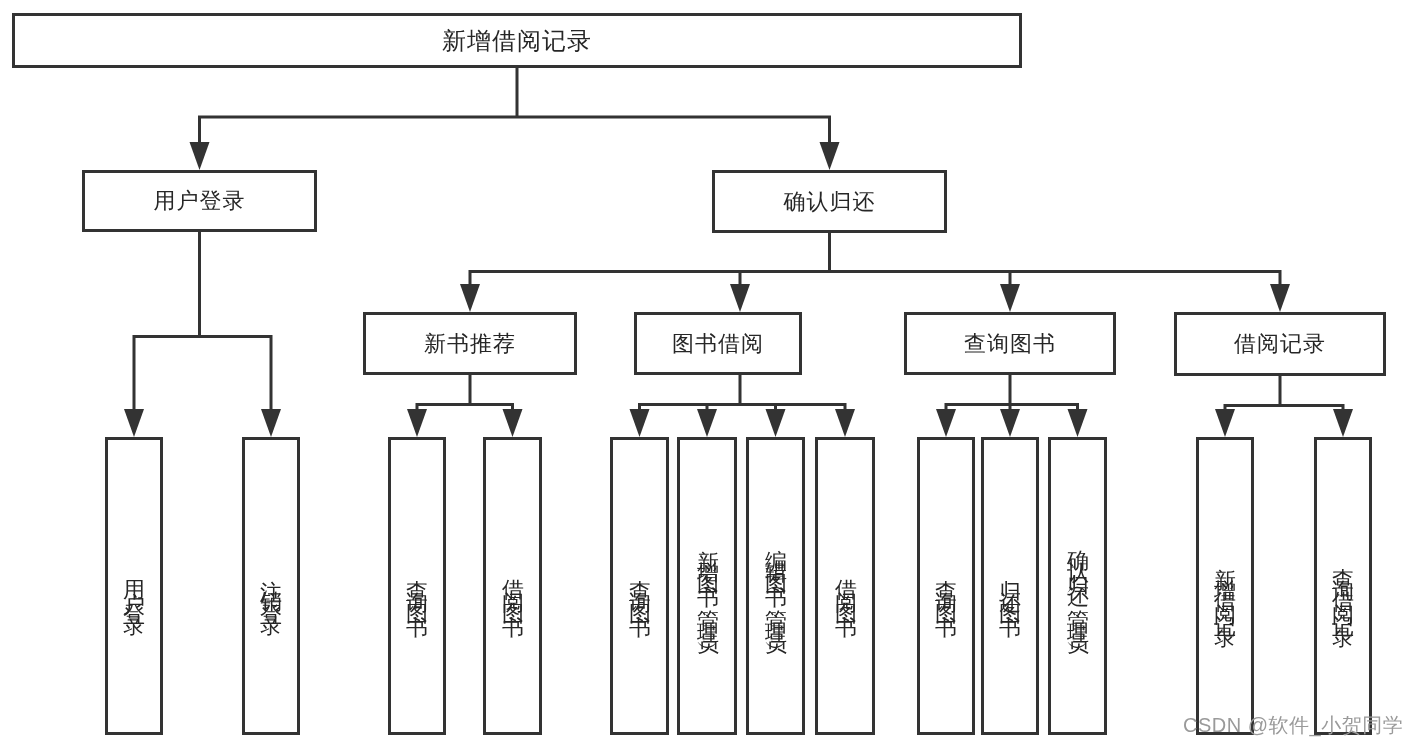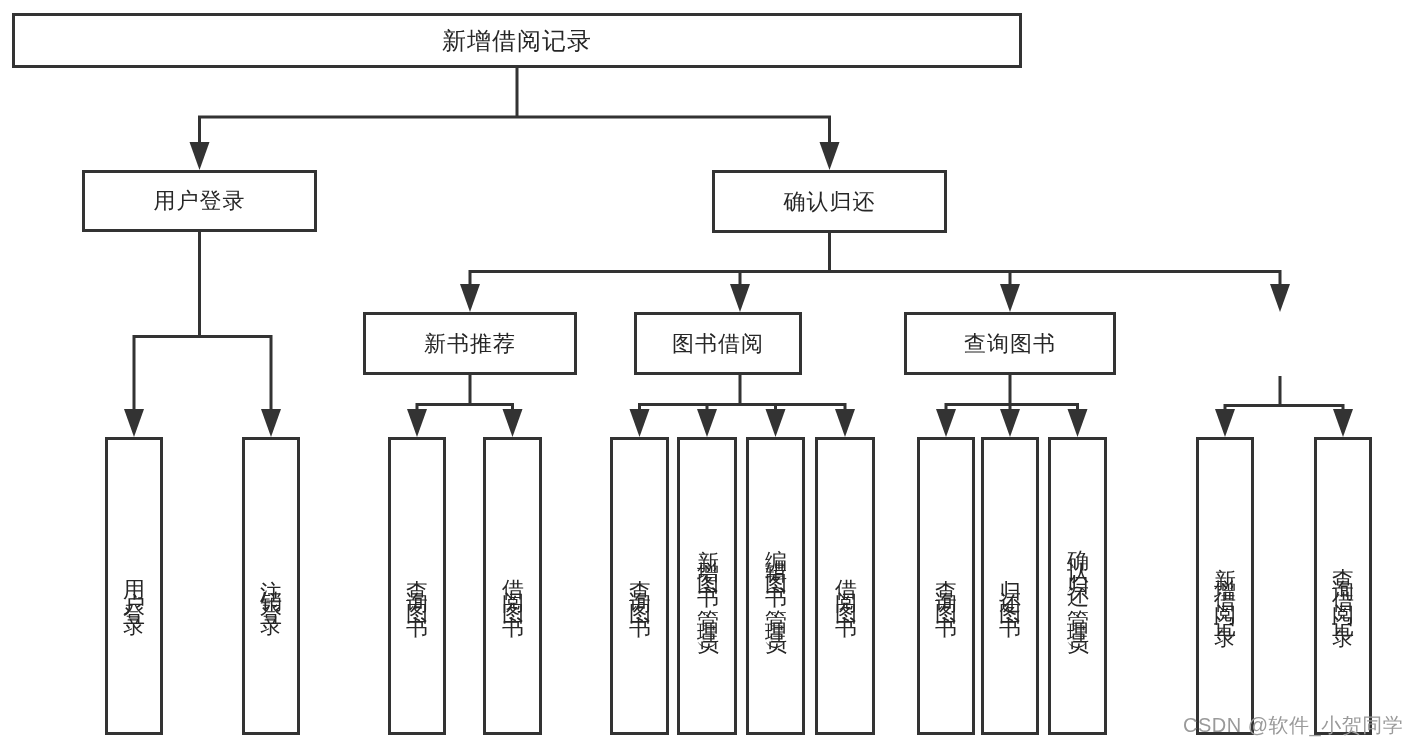--- a/index.html
+++ b/index.html
@@ -100,20 +100,21 @@
   </svg>
 
   <div class="box h root" style="left:12px;top:13px;width:1010px;height:55px">新增借阅记录</div>
 
   <div class="box h" style="left:82px;top:170px;width:235px;height:62px">用户登录</div>
   <div class="box h" style="left:712px;top:170px;width:235px;height:63px">确认归还</div>
 
   <div class="box h" style="left:363px;top:312px;width:214px;height:63px">新书推荐</div>
   <div class="box h" style="left:634px;top:312px;width:168px;height:63px">图书借阅</div>
   <div class="box h" style="left:904px;top:312px;width:212px;height:63px">查询图书</div>
+  <div class="box h" style="left:1174px;top:312px;width:212px;height:64px">借阅记录</div>
 
   <div class="box v" style="left:105px;top:437px">用户登录</div>
   <div class="box v" style="left:242px;top:437px">注销登录</div>
 
   <div class="box v" style="left:388px;top:437px">查询图书</div>
   <div class="box v" style="left:483px;top:437px;width:59px">借阅图书</div>
 
   <div class="box v" style="left:610px;top:437px;width:59px">查询图书</div>
   <div class="box v" style="left:677px;top:437px;width:60px">新增图书（管理员）</div>
   <div class="box v" style="left:746px;top:437px;width:59px">编辑图书（管理员）</div>

